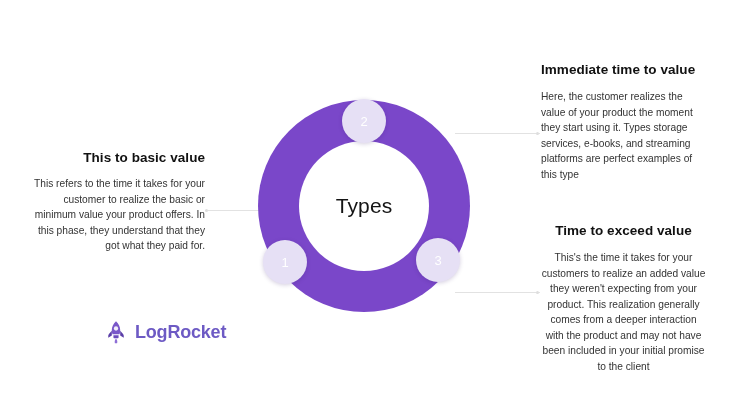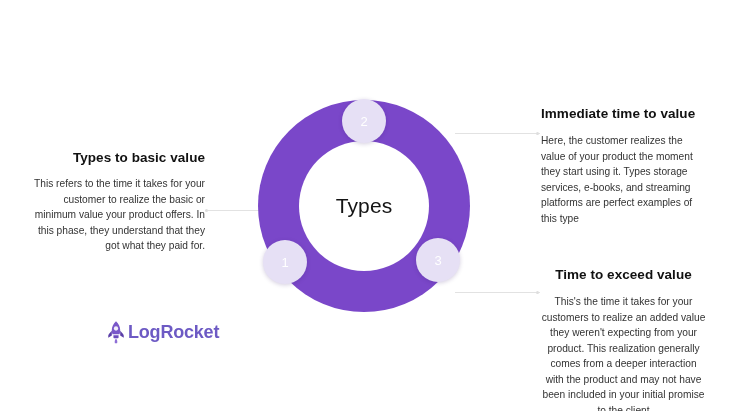--- a/index.html
+++ b/index.html
@@ -116,30 +116,30 @@
   .block-left {
     left: 33px;
     top: 150px;
     width: 172px;
     text-align: right;
   }
   .block-left h2 { margin-bottom: 11px; font-size: 13.5px; }
 
   .block-rt { left: 541px; top: 62px;  width: 165px; text-align: left; }
   .block-rb { left: 541px; top: 223px; width: 165px; text-align: center; }
-  .block-rt h2, .block-rb h2 { font-size: 13.5px; margin-bottom: 12px; margin-top: 44px; }
+  .block-rt h2, .block-rb h2 { font-size: 13.5px; margin-bottom: 12px; }
 
   
   .logo {
     position: absolute;
     left: 105px;
     top: 320px;
     display: flex;
     align-items: center;
-    gap: 1px;
+    gap: 8px;
   }
   .logo-mark { width: 22px; height: 24px; display: block; }
   .logo-text {
     font-size: 18px;
     font-weight: bold;
     color: #6d5ac4;
     letter-spacing: -.2px;
   }
 </style>
 </head>
@@ -168,21 +168,21 @@
     </div>
     <div class="badge badge-2">
       <span>2</span>
     </div>
     <div class="badge badge-3">
       <span>3</span>
     </div>
   </div>
 
   <div class="block block-left">
-    <h2>Types to basic value</h2>
+    <h2>This to basic value</h2>
     <p>This refers to the time it takes for your customer to realize the basic or minimum value your product offers. In this phase, they understand that they got what they paid for.</p>
   </div>
 
   <div class="block block-rt">
     <h2>Immediate time to value</h2>
     <p>Here, the customer realizes the value of your product the moment they start using it. Types storage services, e-books, and streaming platforms are perfect examples of this type</p>
   </div>
 
   <div class="block block-rb">
     <h2>Time to exceed value</h2>

